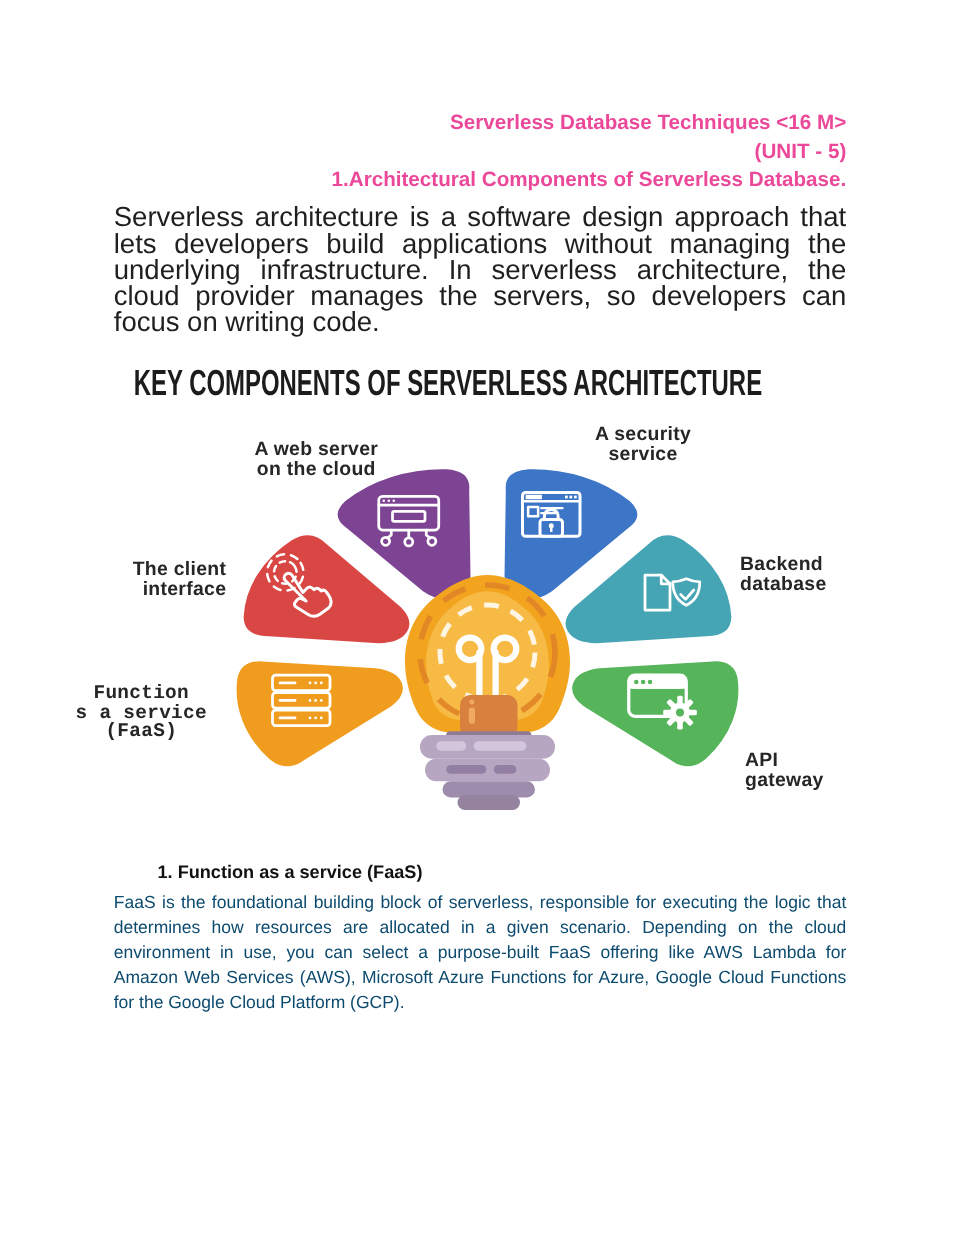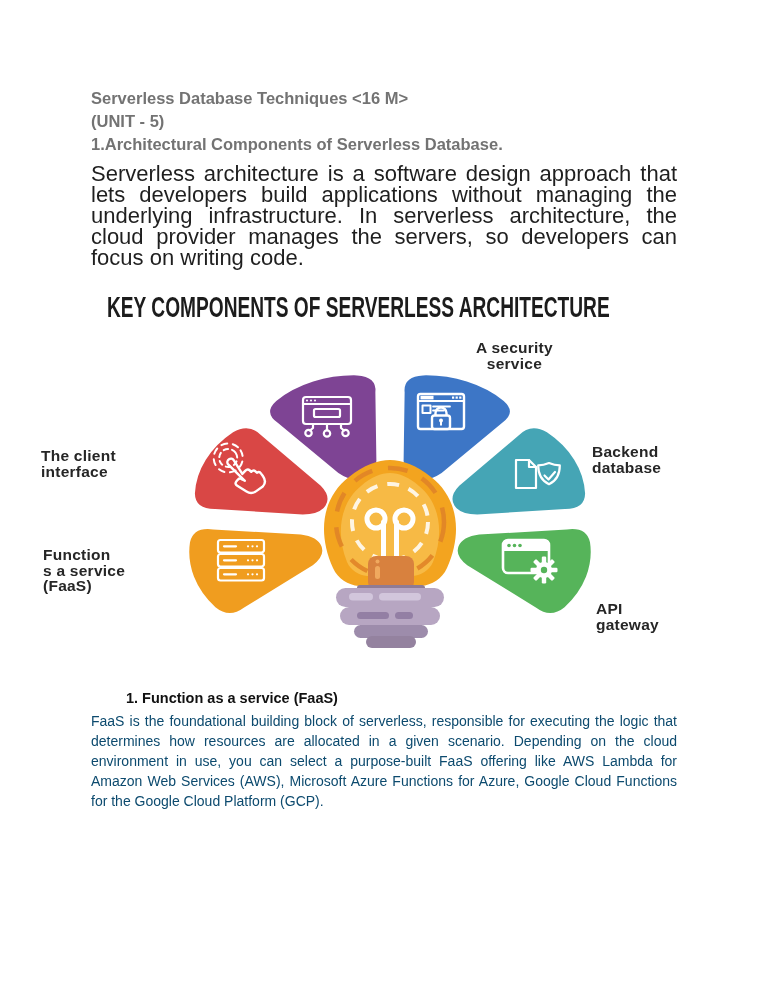--- a/index.html
+++ b/index.html
@@ -3,40 +3,40 @@
 <meta charset="utf-8">
 <style>
   html,body{margin:0;padding:0;}
   body{
     width:768px;height:994px;background:#ffffff;position:relative;overflow:hidden;
     font-family:"Liberation Sans", sans-serif;color:#1a1a1a;
   }
   .abs{position:absolute;}
   
   .top-text{left:91px;top:87px;width:586px;}
-  .doc-bold-line{font-size:16.5px;font-weight:bold;line-height:23px;color:#737373;}
+  .doc-bold-line{font-size:16.5px;font-weight:bold;line-height:23px;color:#ec4899;text-align:right;}
   .doc-para{margin-top:7px;font-size:22px;line-height:21px;text-align:justify;color:#1f1f1f;}
   
   .diagram-title{
     left:107px;top:291px;font-size:29px;font-weight:bold;white-space:nowrap;
     letter-spacing:0;transform:scaleX(0.66);transform-origin:left top;color:#1c1c1c;
   }
   
   .diagram{left:0;top:330px;width:768px;height:345px;}
   .diagram svg{position:absolute;left:95px;top:0;}
   .petal-label{
     position:absolute;font-size:15.5px;font-weight:bold;line-height:15.5px;
     color:#262626;white-space:pre-line;letter-spacing:.25px;
   }
   .lbl-web{left:172px;top:22px;width:162px;text-align:center;}
   .lbl-sec{left:476px;top:10px;text-align:center;}
   .lbl-backend{left:592px;top:114px;}
   .lbl-api{left:596px;top:226px;margin-top:45px;}
-  .lbl-client{left:41px;top:118px;width:140px;text-align:left;}
-  .lbl-faas{left:43px;top:217px;width:140px;text-align:left;}
+  .lbl-client{left:41px;top:118px;width:140px;text-align:right;}
+  .lbl-faas{left:43px;top:217px;width:140px;text-align:center;font-family:Liberation Mono, monospace;}
   
   .bottom-text{left:91px;top:688px;width:586px;}
   .faas-heading{font-size:14.5px;font-weight:bold;line-height:20px;color:#111;margin-left:35px;}
   .faas-para{margin-top:3px;font-size:14px;line-height:20px;text-align:justify;color:#0c4a6e;}
   .icon{stroke:#fff;stroke-width:2.2;fill:none;stroke-linecap:round;stroke-linejoin:round;}
 </style>
 </head>
 <body>
 
 <div class="abs top-text">
@@ -170,20 +170,22 @@
         <circle cx="7" cy="0.3" r="1.1" fill="#fff" stroke="none"></circle>
         <circle cx="11.5" cy="0.3" r="1.1" fill="#fff" stroke="none"></circle>
         <circle cx="16" cy="0.3" r="1.1" fill="#fff" stroke="none"></circle>
       <path d="M -17 14.3 H -5"></path>
         <circle cx="7" cy="14.3" r="1.1" fill="#fff" stroke="none"></circle>
         <circle cx="11.5" cy="14.3" r="1.1" fill="#fff" stroke="none"></circle>
         <circle cx="16" cy="14.3" r="1.1" fill="#fff" stroke="none"></circle>
     </g>
   </svg>
 
+  <div class="petal-label lbl-web">A web server
+on the cloud</div>
   <div class="petal-label lbl-sec">A security
 service</div>
   <div class="petal-label lbl-backend">Backend
 database</div>
   <div class="petal-label lbl-api">API
 gateway</div>
   <div class="petal-label lbl-faas">Function
 s a service
 (FaaS)</div>
   <div class="petal-label lbl-client">The client

